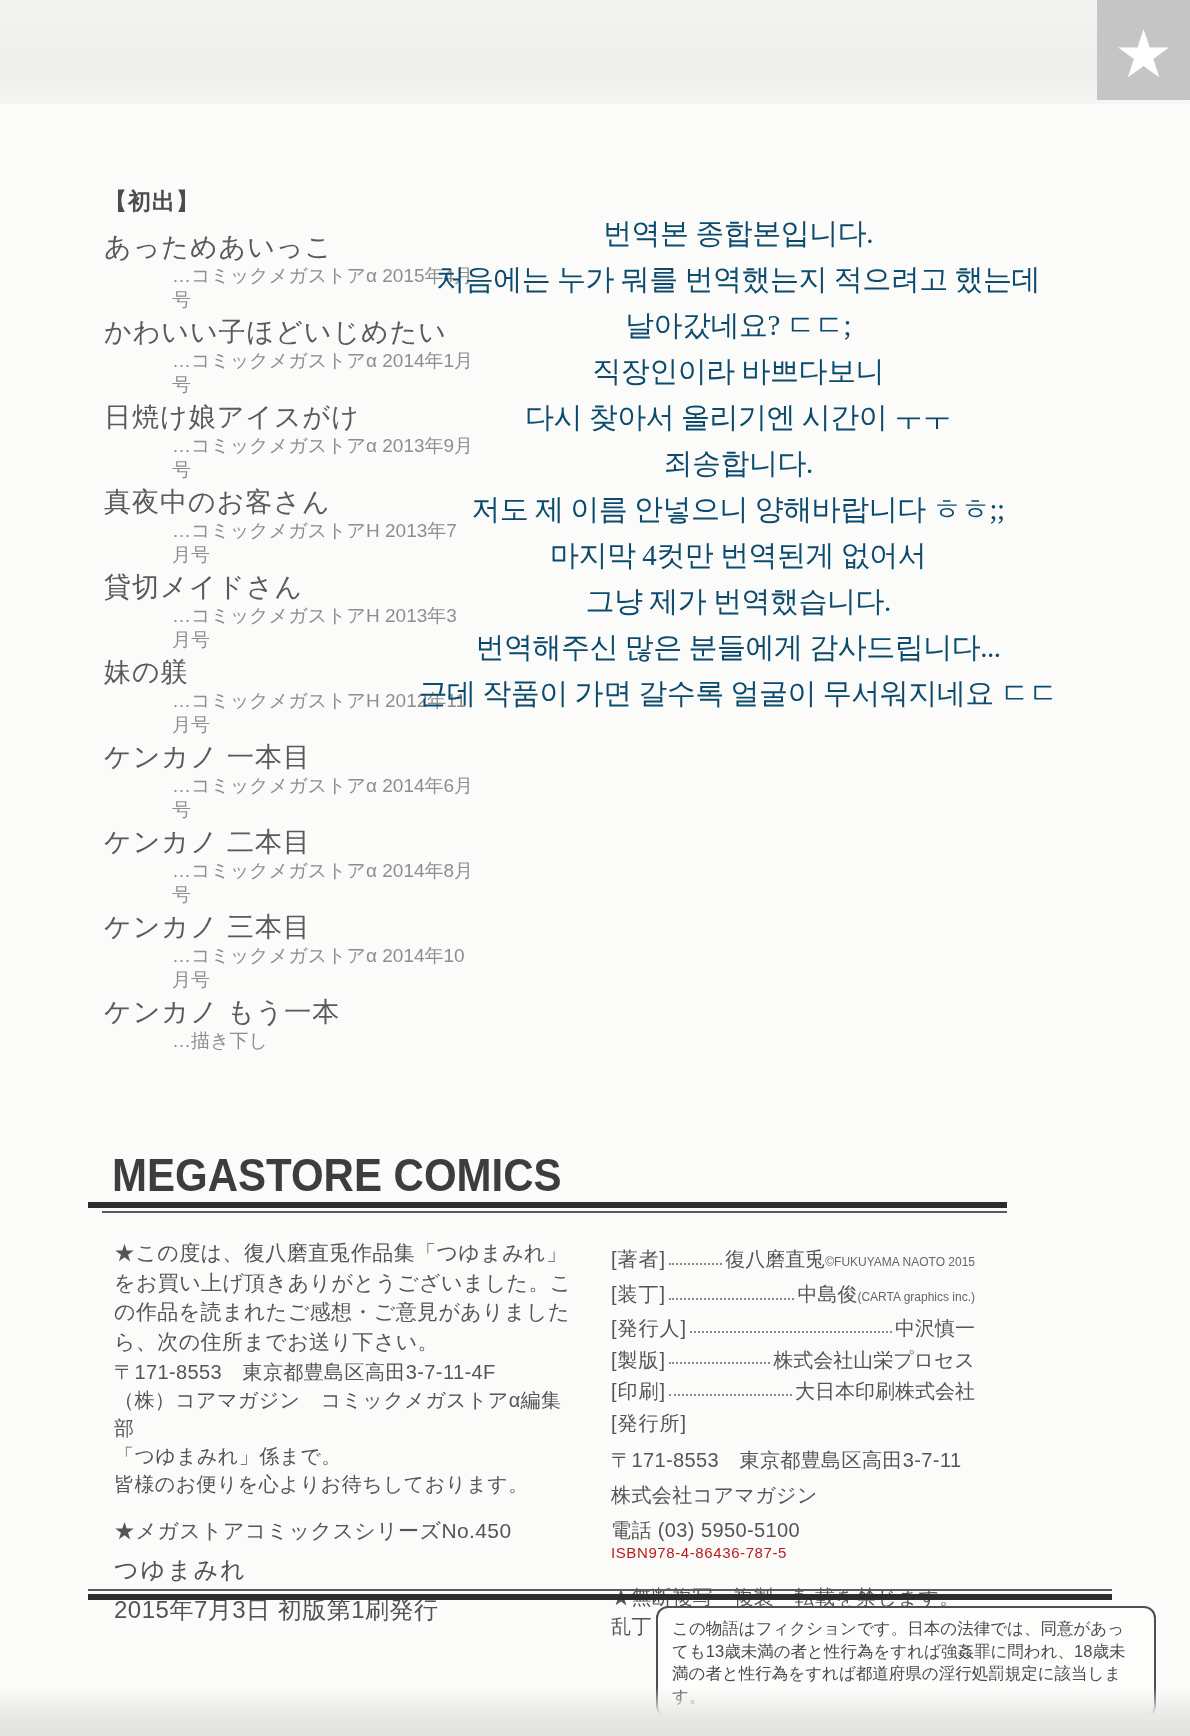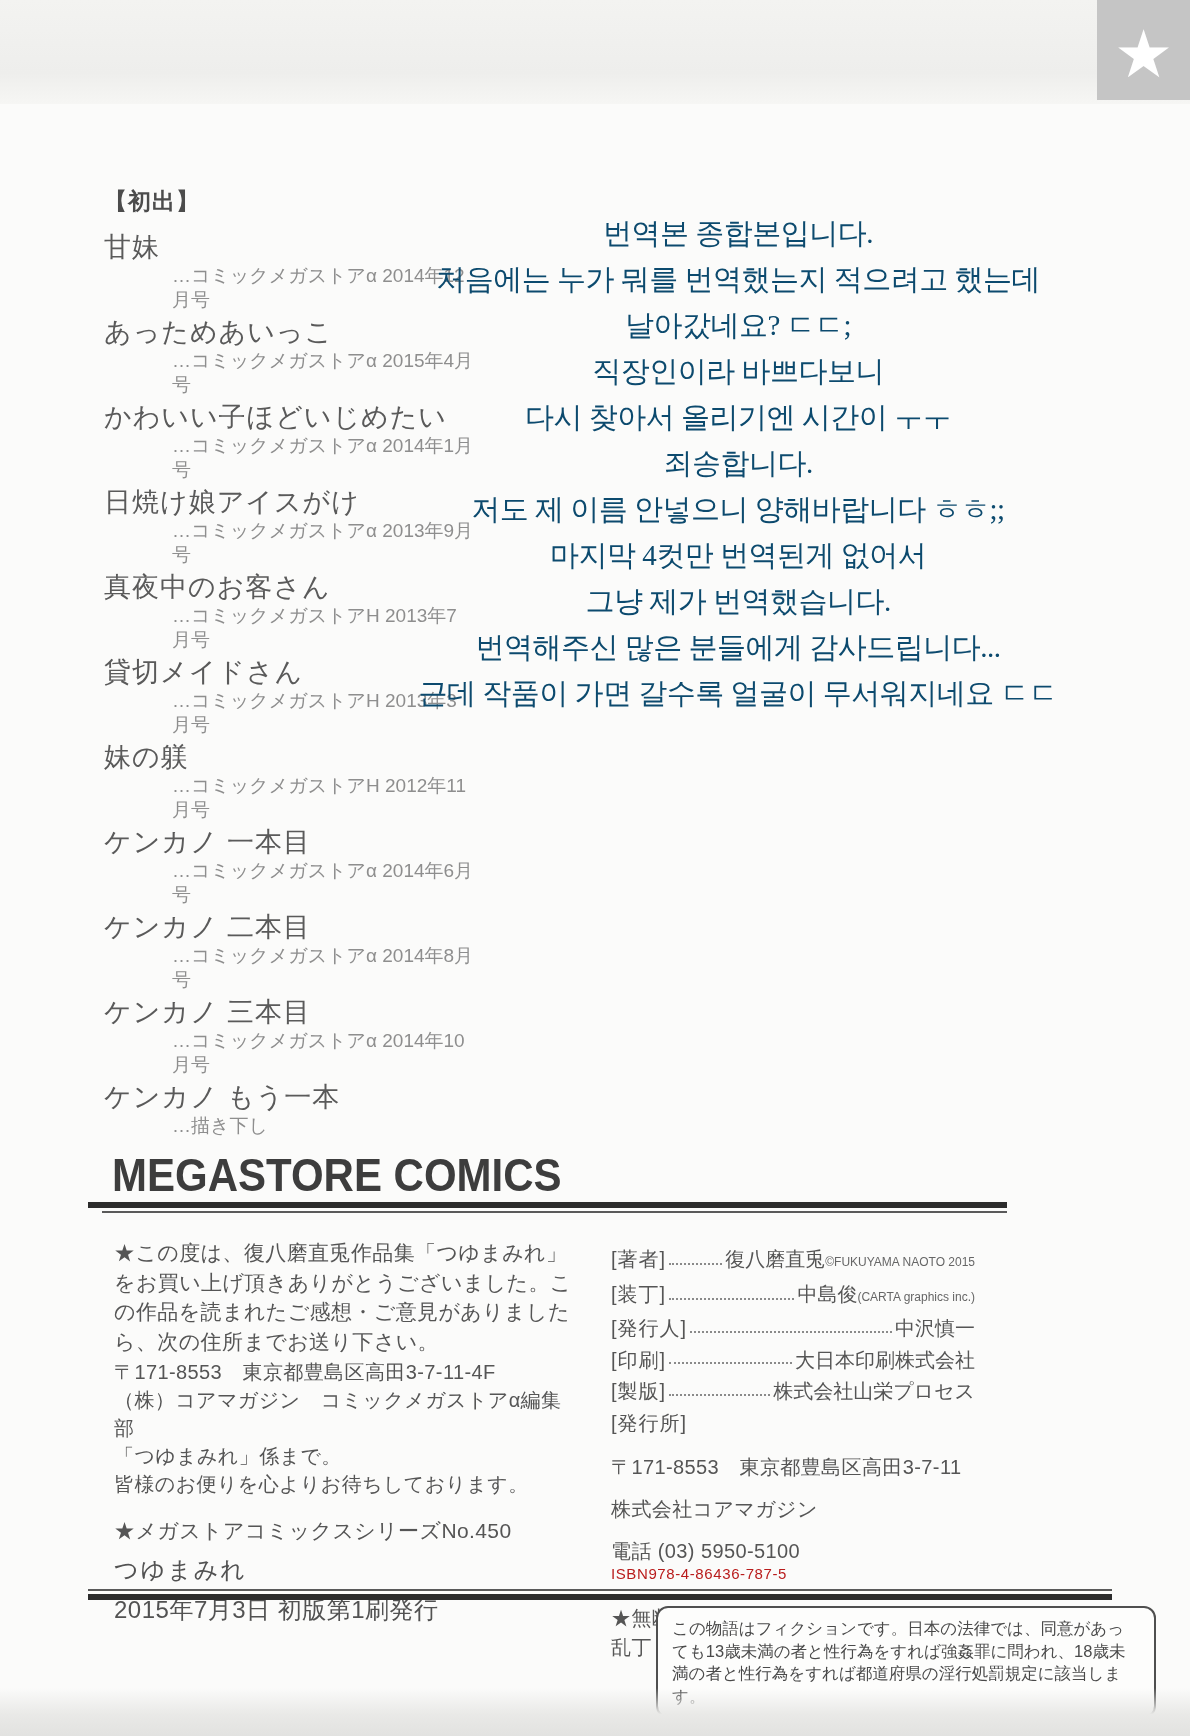--- a/index.html
+++ b/index.html
@@ -58,21 +58,21 @@
 
   .col-right { position:absolute; left:611px; top:1244px; width:364px; color:#555555; }
   .credit-row { display:flex; align-items:baseline; font-size:20px; line-height:31.5px; }
   .credit-label { white-space:nowrap; letter-spacing:1px; }
   .credit-leader {
     flex:1; min-width:8px; border-bottom:2px dotted #8a8a8a;
     align-self:center; margin:0 3px; position:relative; top:3px;
   }
   .credit-value { white-space:nowrap; }
   .credit-small { font-size:12px; color:#666666; letter-spacing:0; }
-  .pub-addr { font-size:20px; line-height:28px; margin-top:14px; letter-spacing:0.4px; }
+  .pub-addr { font-size:20px; line-height:28px; margin-top:7px; letter-spacing:0.4px; }
   .isbn { font-size:15px; color:#b91c1c; margin-top:0; letter-spacing:0.6px; }
   .copyright { font-size:20px; line-height:29px; margin-top:22px; letter-spacing:0.4px; }
 
   .rule-bottom { position:absolute; left:88px; top:1589px; width:1024px; }
   .rule-bottom .thin  { height:2px; background:#5a5a5a; margin-bottom:3px; }
   .rule-bottom .thick { height:6px; background:#2c2c2c; }
 
   .disclaimer {
     position:absolute; left:656px; top:1606px; width:500px; box-sizing:border-box;
     border:2px solid #4f4f4f; border-radius:12px; padding:9px 14px;
@@ -90,24 +90,20 @@
 <div class="page">
 
   <div class="top-band"></div>
   <div class="corner-box">
     <span class="star">★</span>
   </div>
 
   <section class="shoshutsu">
     <h2>【初出】</h2>
 
-    <div class="entry">
-      <div class="entry-title">甘妹</div>
-      <div class="entry-note">…コミックメガストアα 2014年12月号</div>
-    </div>
     <div class="entry">
       <div class="entry-title">あっためあいっこ</div>
       <div class="entry-note">…コミックメガストアα  2015年4月号</div>
     </div>
     <div class="entry">
       <div class="entry-title">かわいい子ほどいじめたい</div>
       <div class="entry-note">…コミックメガストアα  2014年1月号</div>
     </div>
     <div class="entry">
       <div class="entry-title">日焼け娘アイスがけ</div>
@@ -185,28 +181,28 @@
       <span class="credit-label">[装丁]</span>
       <span class="credit-leader"></span>
       <span class="credit-value"><span>中島俊</span><span class="credit-small">(CARTA graphics inc.)</span></span>
     </div>
     <div class="credit-row">
       <span class="credit-label">[発行人]</span>
       <span class="credit-leader"></span>
       <span class="credit-value"><span>中沢慎一</span></span>
     </div>
     <div class="credit-row">
+      <span class="credit-label">[製版]</span>
+      <span class="credit-leader"></span>
+      <span class="credit-value"><span>株式会社山栄プロセス</span></span>
+    </div>
+    <div class="credit-row">
       <span class="credit-label">[印刷]</span>
       <span class="credit-leader"></span>
       <span class="credit-value"><span>大日本印刷株式会社</span></span>
-    </div>
-    <div class="credit-row">
-      <span class="credit-label">[製版]</span>
-      <span class="credit-leader"></span>
-      <span class="credit-value"><span>株式会社山栄プロセス</span></span>
     </div>
     <div class="credit-row">
       <span class="credit-label">[発行所]</span>
     </div>
 
     <div class="pub-addr">〒171-8553　東京都豊島区高田3-7-11</div>
     <div class="pub-addr">株式会社コアマガジン</div>
     <div class="pub-addr">電話 (03) 5950-5100</div>
     <div class="isbn">ISBN978-4-86436-787-5</div>
     <div class="copyright">★無断複写・複製・転載を禁じます。乱丁・落丁本はお取り替えします。</div>

